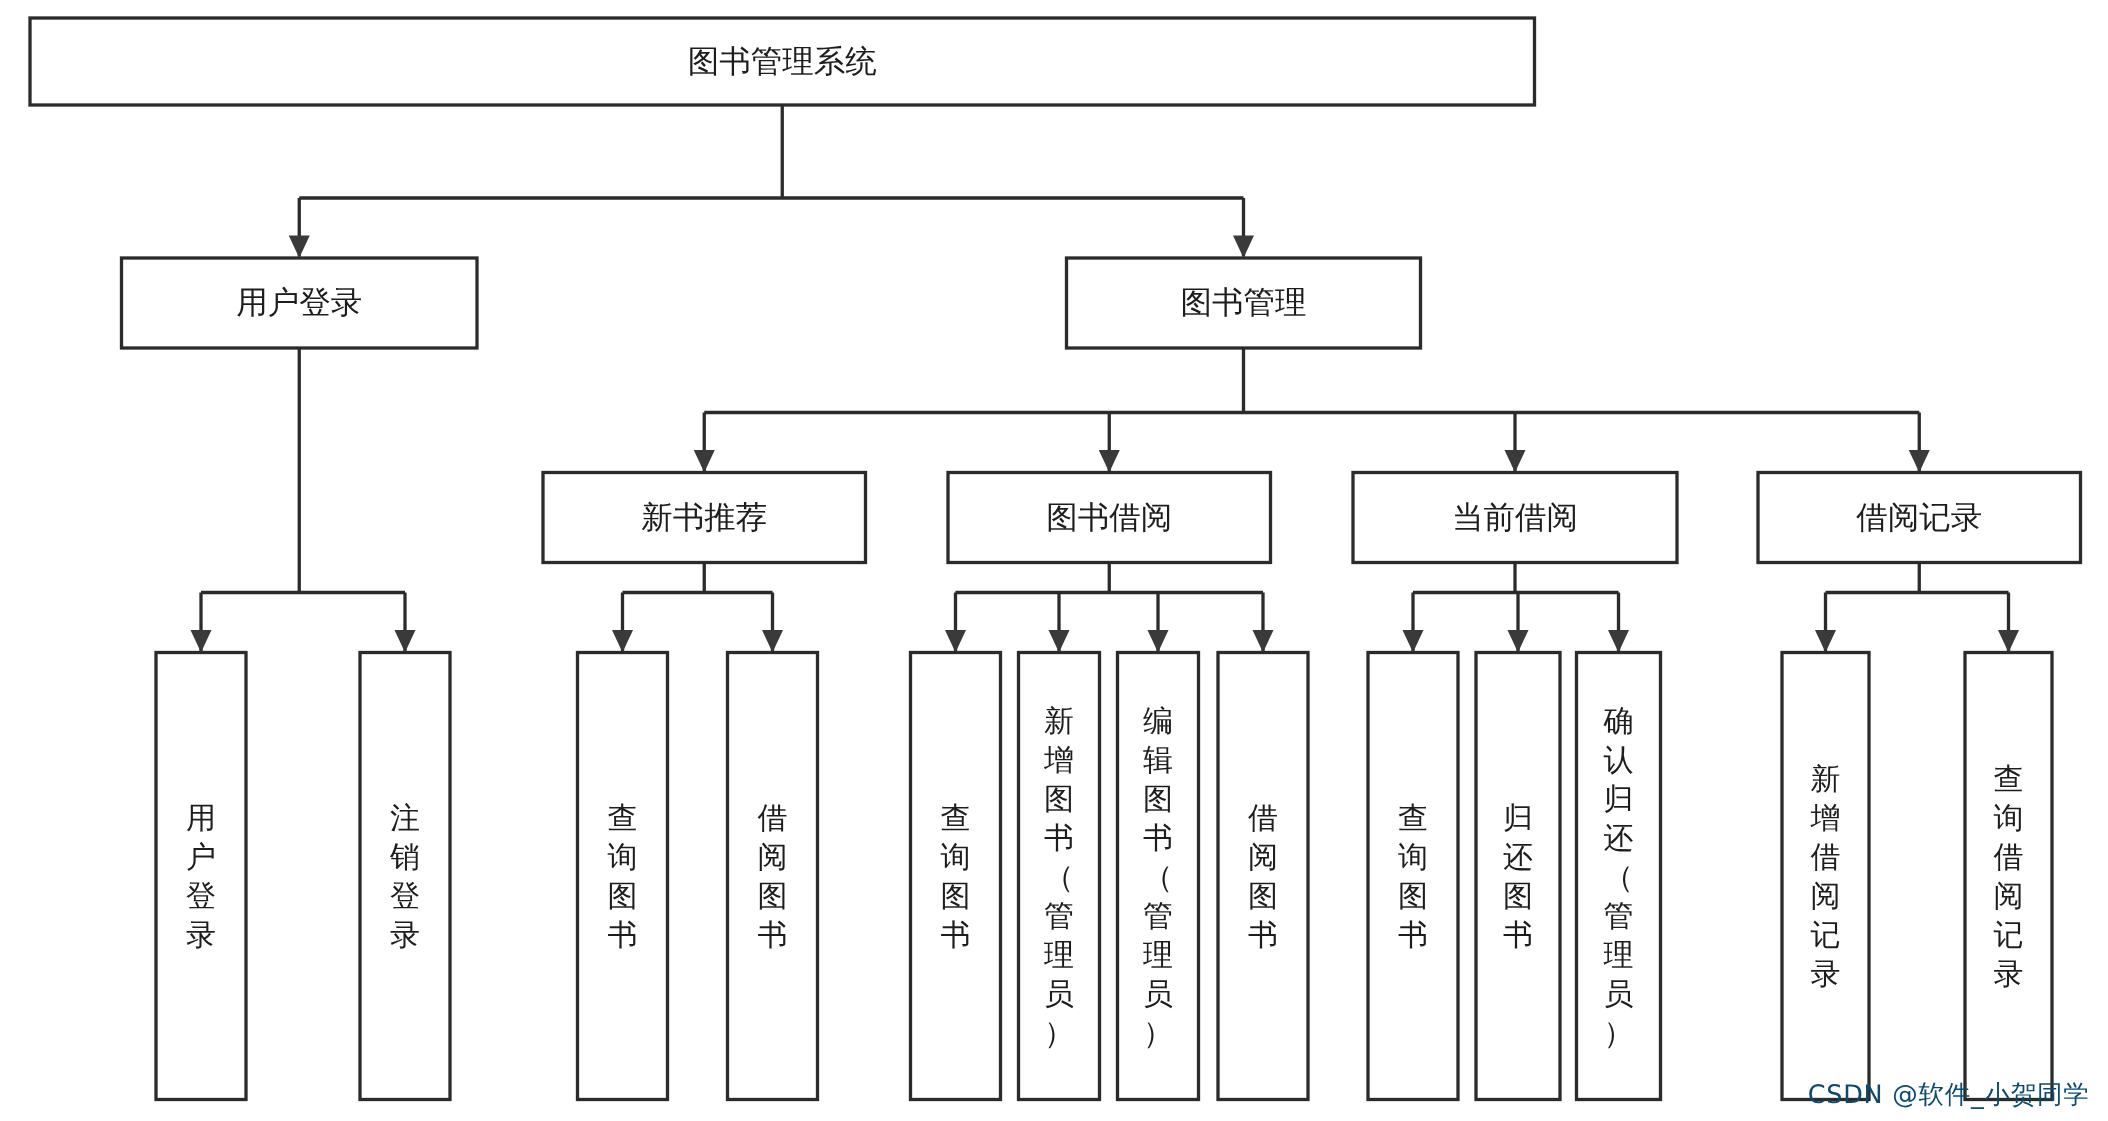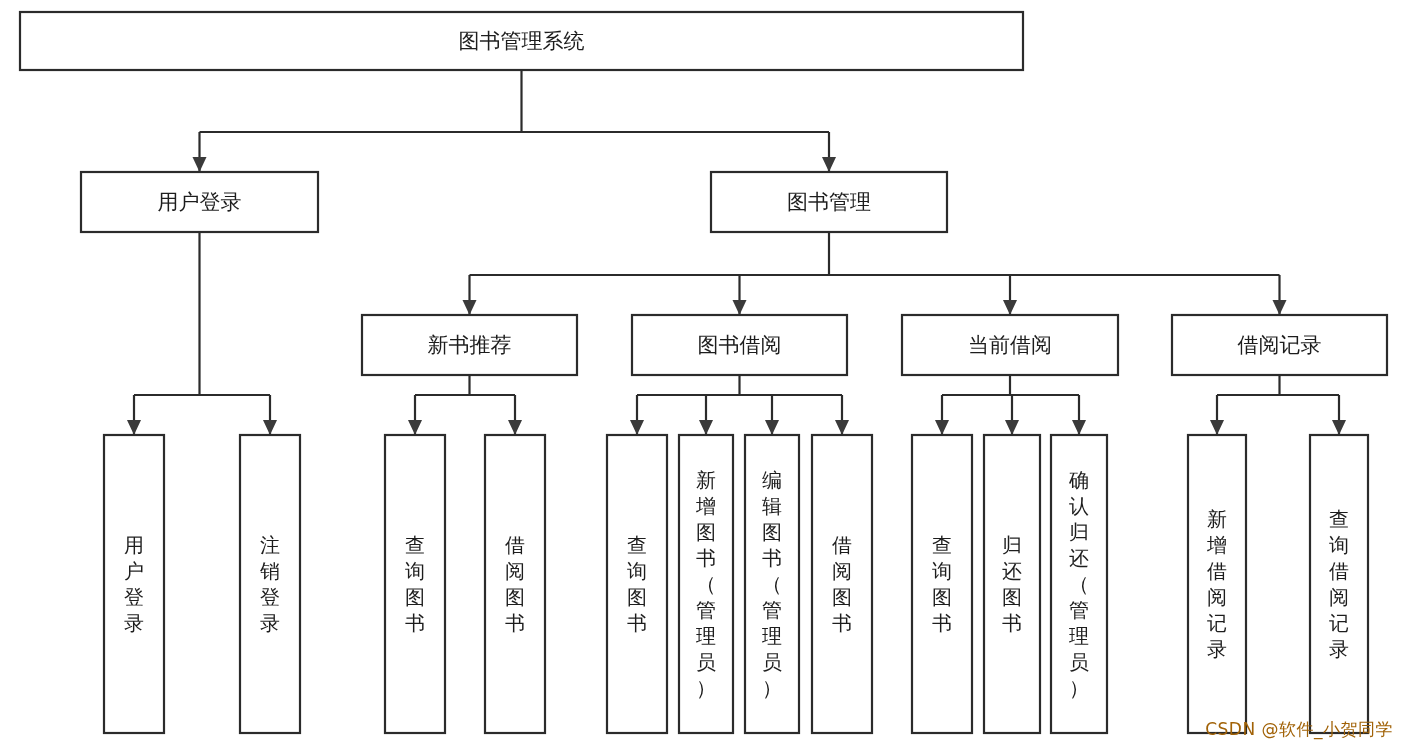--- a/index.html
+++ b/index.html
@@ -53,21 +53,21 @@
     font-size: 20px;
     fill: #1d1d1d;
     text-anchor: middle;
   }
   .watermark {
     position: absolute;
     right: 12px;
     bottom: 6px;
     font-family: "DejaVu Sans", "Liberation Sans", sans-serif;
     font-size: 17px;
-    color: #a16207;
+    color: #0c4a6e;
     letter-spacing: 0.5px;
     white-space: nowrap;
     user-select: none;
   }
 </style>
 </head>
 <body>
 
 <div id="diagram-root">
   <svg class="flow" viewBox="0 0 1405 747" xmlns="http://www.w3.org/2000/svg">

